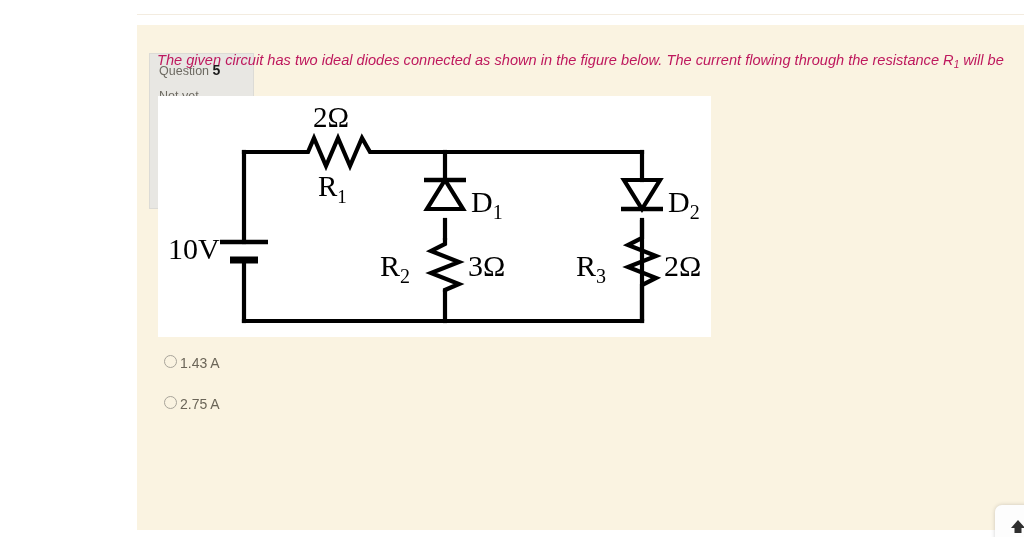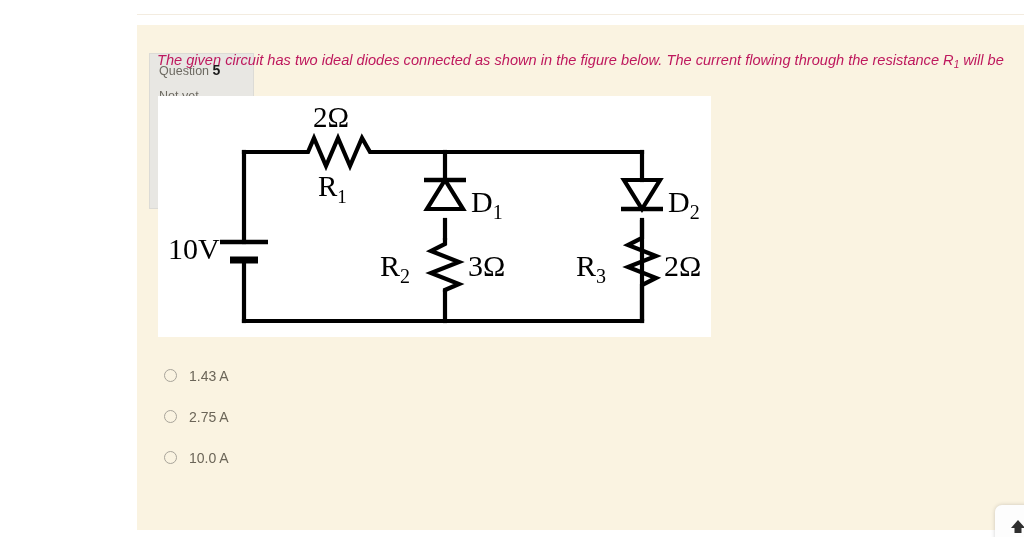--- a/index.html
+++ b/index.html
@@ -95,23 +95,22 @@
   #circuit-svg { display: block; }
 
   
   #options {
     position: absolute;
     left: 21px; top: 330px;
     width: 500px;
   }
   .option-row {
     display: flex;
-    align-items: center;
     height: 41px;
-    gap: 12px;
+    gap: 3px;
   }
   .radio {
     width: 11px; height: 11px;
     border: 1.3px solid #a8a49a;
     border-radius: 50%;
     background: transparent;
     flex: none;
     margin-left: 6px;
   }
   .option-label {
@@ -226,24 +225,20 @@
 
   <div id="options">
     <label class="option-row">
       <span class="radio"></span>
       <span class="option-label">1.43 A</span>
     </label>
     <label class="option-row">
       <span class="radio"></span>
       <span class="option-label">2.75 A</span>
     </label>
-    <label class="option-row">
-      <span class="radio"></span>
-      <span class="option-label">10.0 A</span>
-    </label>
   </div>
 </div>
 
 <div id="scroll-top-fab">
   <span>
     <svg width="18" height="18" viewBox="0 0 18 18">
       <path d="M9 3 L16 11 L12.5 11 L12.5 16 L5.5 16 L5.5 11 L2 11 Z" fill="#2f2f2f"></path>
     </svg>
   </span>
 </div>

